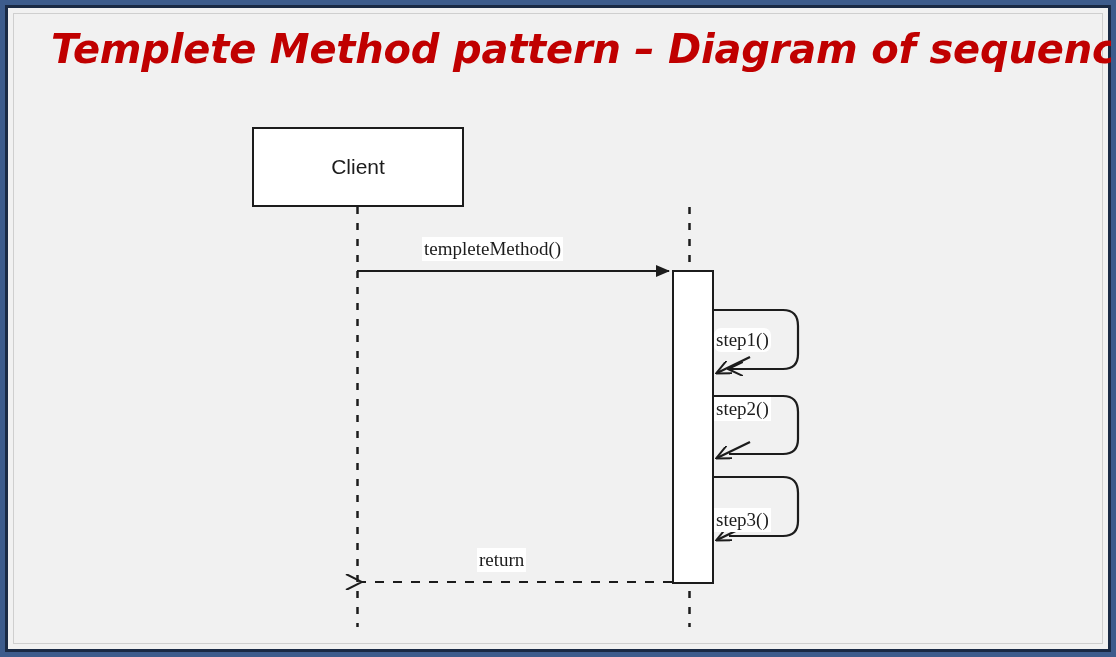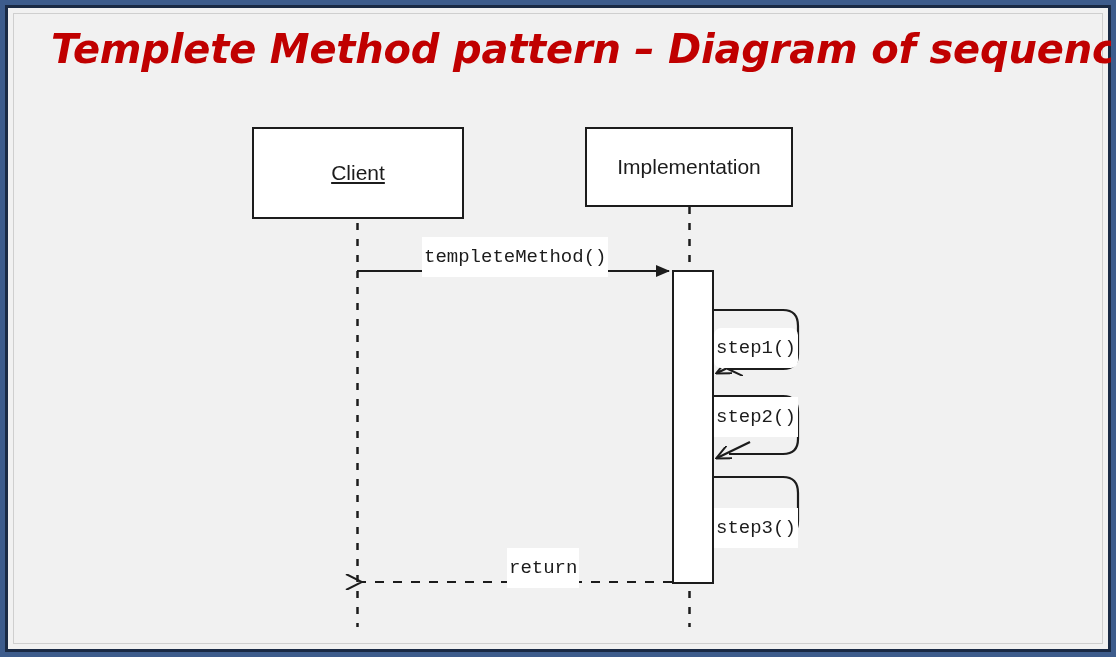--- a/index.html
+++ b/index.html
@@ -57,46 +57,46 @@
     border: 2px solid #1c1c1c;
     box-sizing: border-box;
     display: flex;
     align-items: center;
     justify-content: center;
     color: #1c1c1c;
     font-family: "Liberation Sans", sans-serif;
     font-size: 21px;
     font-weight: normal;
   }
-  #client-box { left: 247px; top: 122px; width: 212px; height: 92px; text-decoration: underline; }
+  #client-box { left: 247px; top: 122px; width: 212px; height: 80px; }
   #implementation-box { left: 580px; top: 122px; width: 208px; height: 80px; }
 
   .activation-bar {
     position: absolute;
     background: #ffffff;
     border: 2px solid #1c1c1c;
     box-sizing: border-box;
   }
   #impl-activation { left: 667px; top: 265px; width: 42px; height: 314px; }
 
   .msg-label {
     position: absolute;
     background: #ffffff;
     color: #1c1c1c;
-    font-family: Liberation Mono, monospace;
+    font-family: Liberation Serif, serif;
     font-size: 19px;
     white-space: nowrap;
-    padding: 8px 2px;
+    padding: 0 2px;
     line-height: 24px;
   }
   #label-templete-method { left: 417px; top: 232px; }
   #label-step1 { left: 709px; top: 323px; border-radius: 7px; }
   #label-step2 { left: 709px; top: 392px; }
   #label-step3 { left: 709px; top: 503px; }
-  #label-return { left: 472px; top: 543px; margin-left: 30px; }
+  #label-return { left: 472px; top: 543px; }
 </style>
 </head>
 <body>
 
 <div id="slide">
   <div id="inner-frame"></div>
 
   <div id="slide-title">Templete Method pattern – Diagram of sequence</div>
 
   <svg id="diagram-canvas" viewBox="0 0 1116 657" xmlns="http://www.w3.org/2000/svg">
@@ -126,23 +126,20 @@
     <path d="M709,472 L778,472 Q793,472 793,488 L793,516 Q793,531 778,531 L724,531" fill="none" stroke="#1c1c1c" stroke-width="2.2"></path>
     <line x1="745" y1="519" x2="712" y2="535" stroke="#1c1c1c" stroke-width="2.2" marker-end="url(#arrow-open-self)"></line>
 
     <line x1="667" y1="577" x2="356" y2="577" stroke="#1c1c1c" stroke-width="2.2" stroke-dasharray="9 9" marker-end="url(#arrow-open-left)"></line>
   </svg>
 
   <div class="lifeline-box" id="client-box">
     <span>Client</span>
   </div>
 
-  <div class="lifeline-box" id="implementation-box">
-    <span>Implementation</span>
-  </div>
 
   <div class="activation-bar" id="impl-activation"></div>
 
   <div class="msg-label" id="label-templete-method">templeteMethod()</div>
 
   <div class="msg-label" id="label-step1">step1()</div>
 
   <div class="msg-label" id="label-step2">step2()</div>
 
   <div class="msg-label" id="label-step3">step3()</div>

